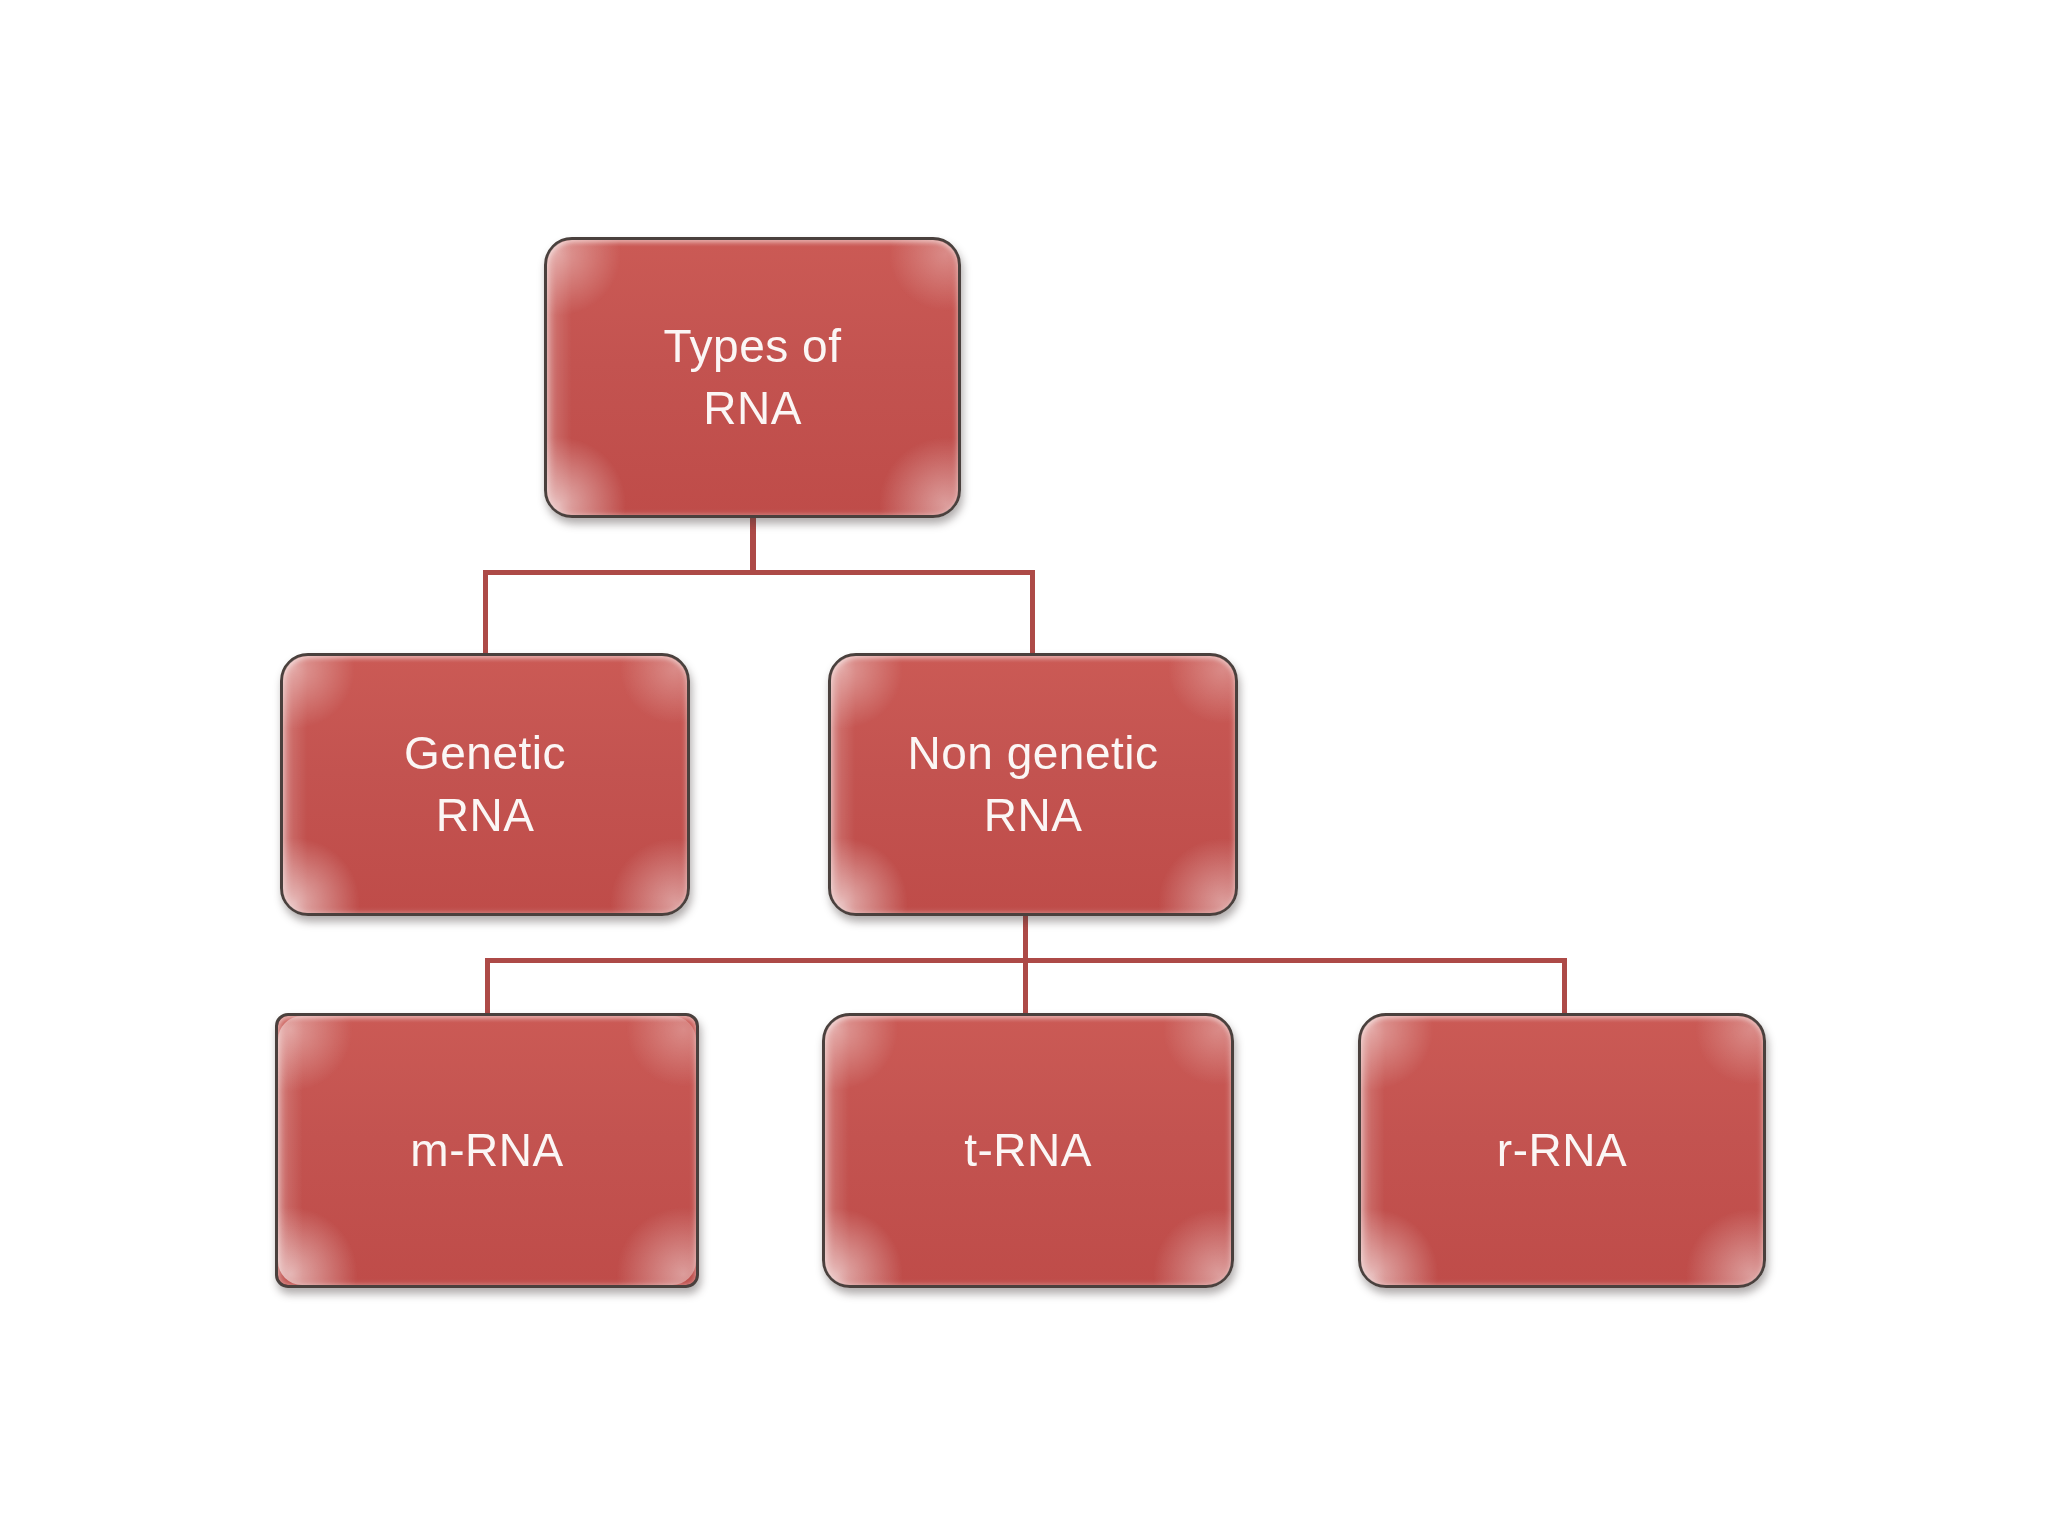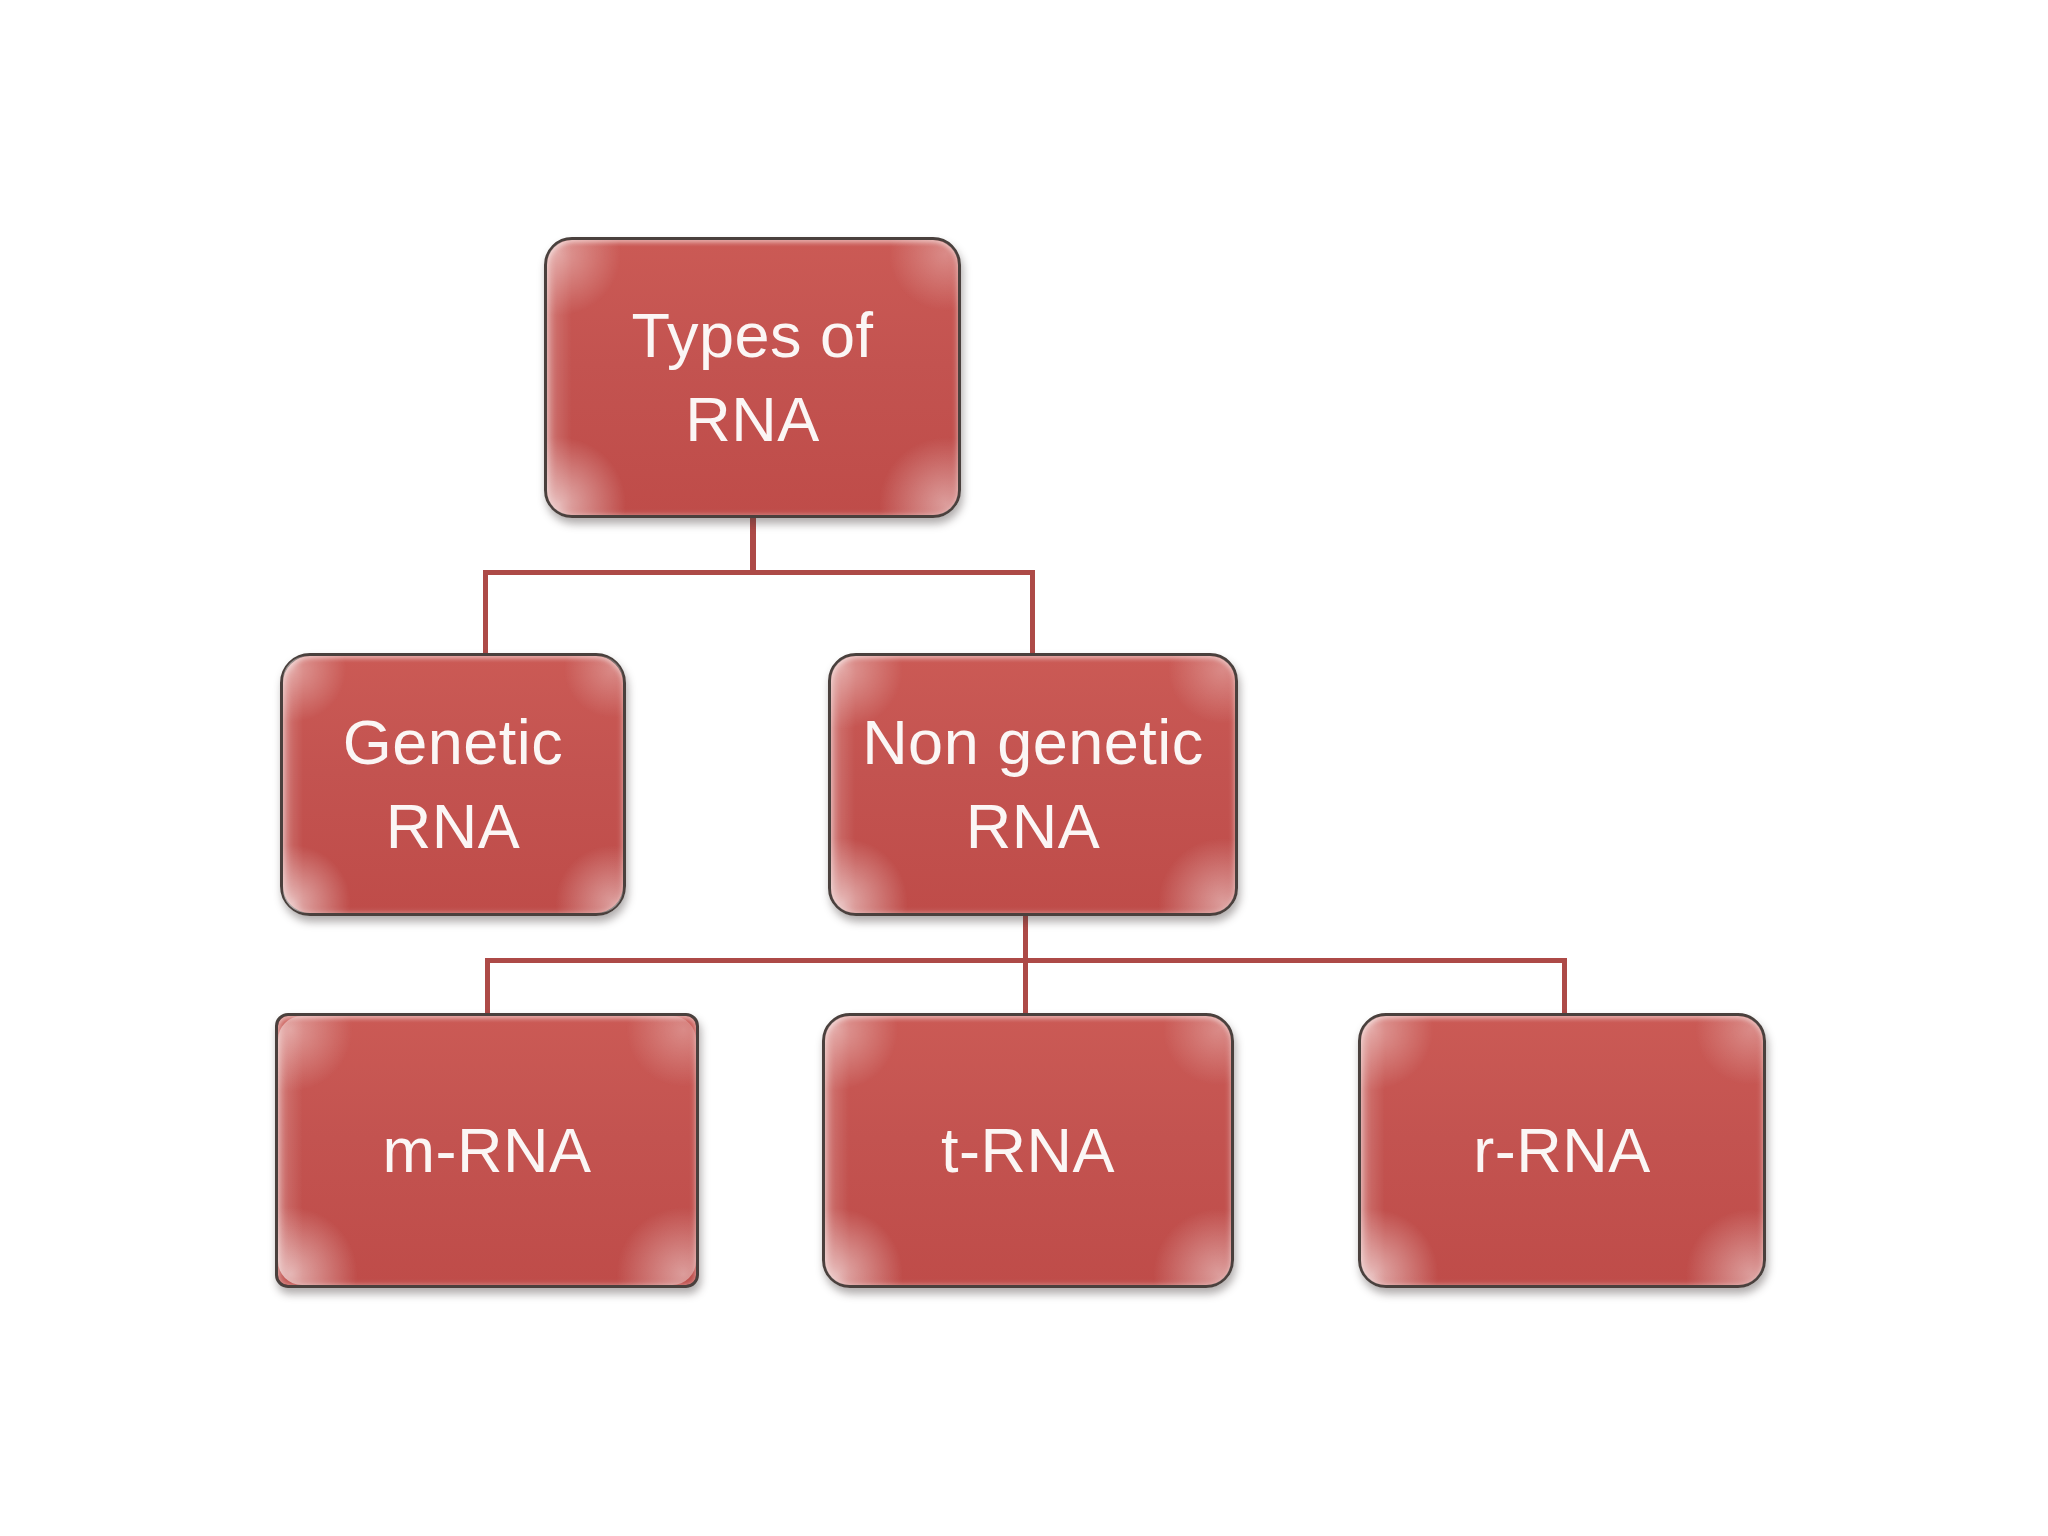--- a/index.html
+++ b/index.html
@@ -49,30 +49,30 @@
     background:
       radial-gradient(circle at 3% 96%, rgba(255,255,255,0.55), rgba(255,255,255,0) 14%),
       radial-gradient(circle at 97% 96%, rgba(255,255,255,0.45), rgba(255,255,255,0) 14%),
       radial-gradient(circle at 3% 5%, rgba(255,255,255,0.40), rgba(255,255,255,0) 13%),
       radial-gradient(circle at 97% 5%, rgba(255,255,255,0.30), rgba(255,255,255,0) 12%),
       linear-gradient(90deg, rgba(255,255,255,0.22), rgba(255,255,255,0) 6%);
   }
   .node .label {
     position: relative;
     color: #fbf6f5;
-    font-size: 63px;
+    font-size: 46px;
     line-height: 1.33;
     text-align: center;
     white-space: pre-line;
     letter-spacing: 0.5px;
   }
 
   
   #node-root       { left: 544px;  top: 237px;  width: 417px; height: 281px; }
-  #node-genetic    { left: 280px;  top: 653px;  width: 346px; height: 263px; border-radius: 30px; }
+  #node-genetic    { left: 280px;  top: 653px;  width: 410px; height: 263px; }
   #node-nongenetic { left: 828px;  top: 653px;  width: 410px; height: 263px; }
   #node-mrna       { left: 275px;  top: 1013px; width: 424px; height: 275px; border-radius: 13px; }
   #node-trna       { left: 822px;  top: 1013px; width: 412px; height: 275px; }
   #node-rrna       { left: 1358px; top: 1013px; width: 408px; height: 275px; }
 
   
   #c-root-stem   { left: 750px;  top: 514px; width: 6px;    height: 60px; }
   #c-h1          { left: 483px;  top: 570px; width: 552px;  height: 5px;  }
   #c-drop-gen    { left: 483px;  top: 570px; width: 5px;    height: 87px; }
   #c-drop-nongen { left: 1030px; top: 570px; width: 5px;    height: 87px; }

